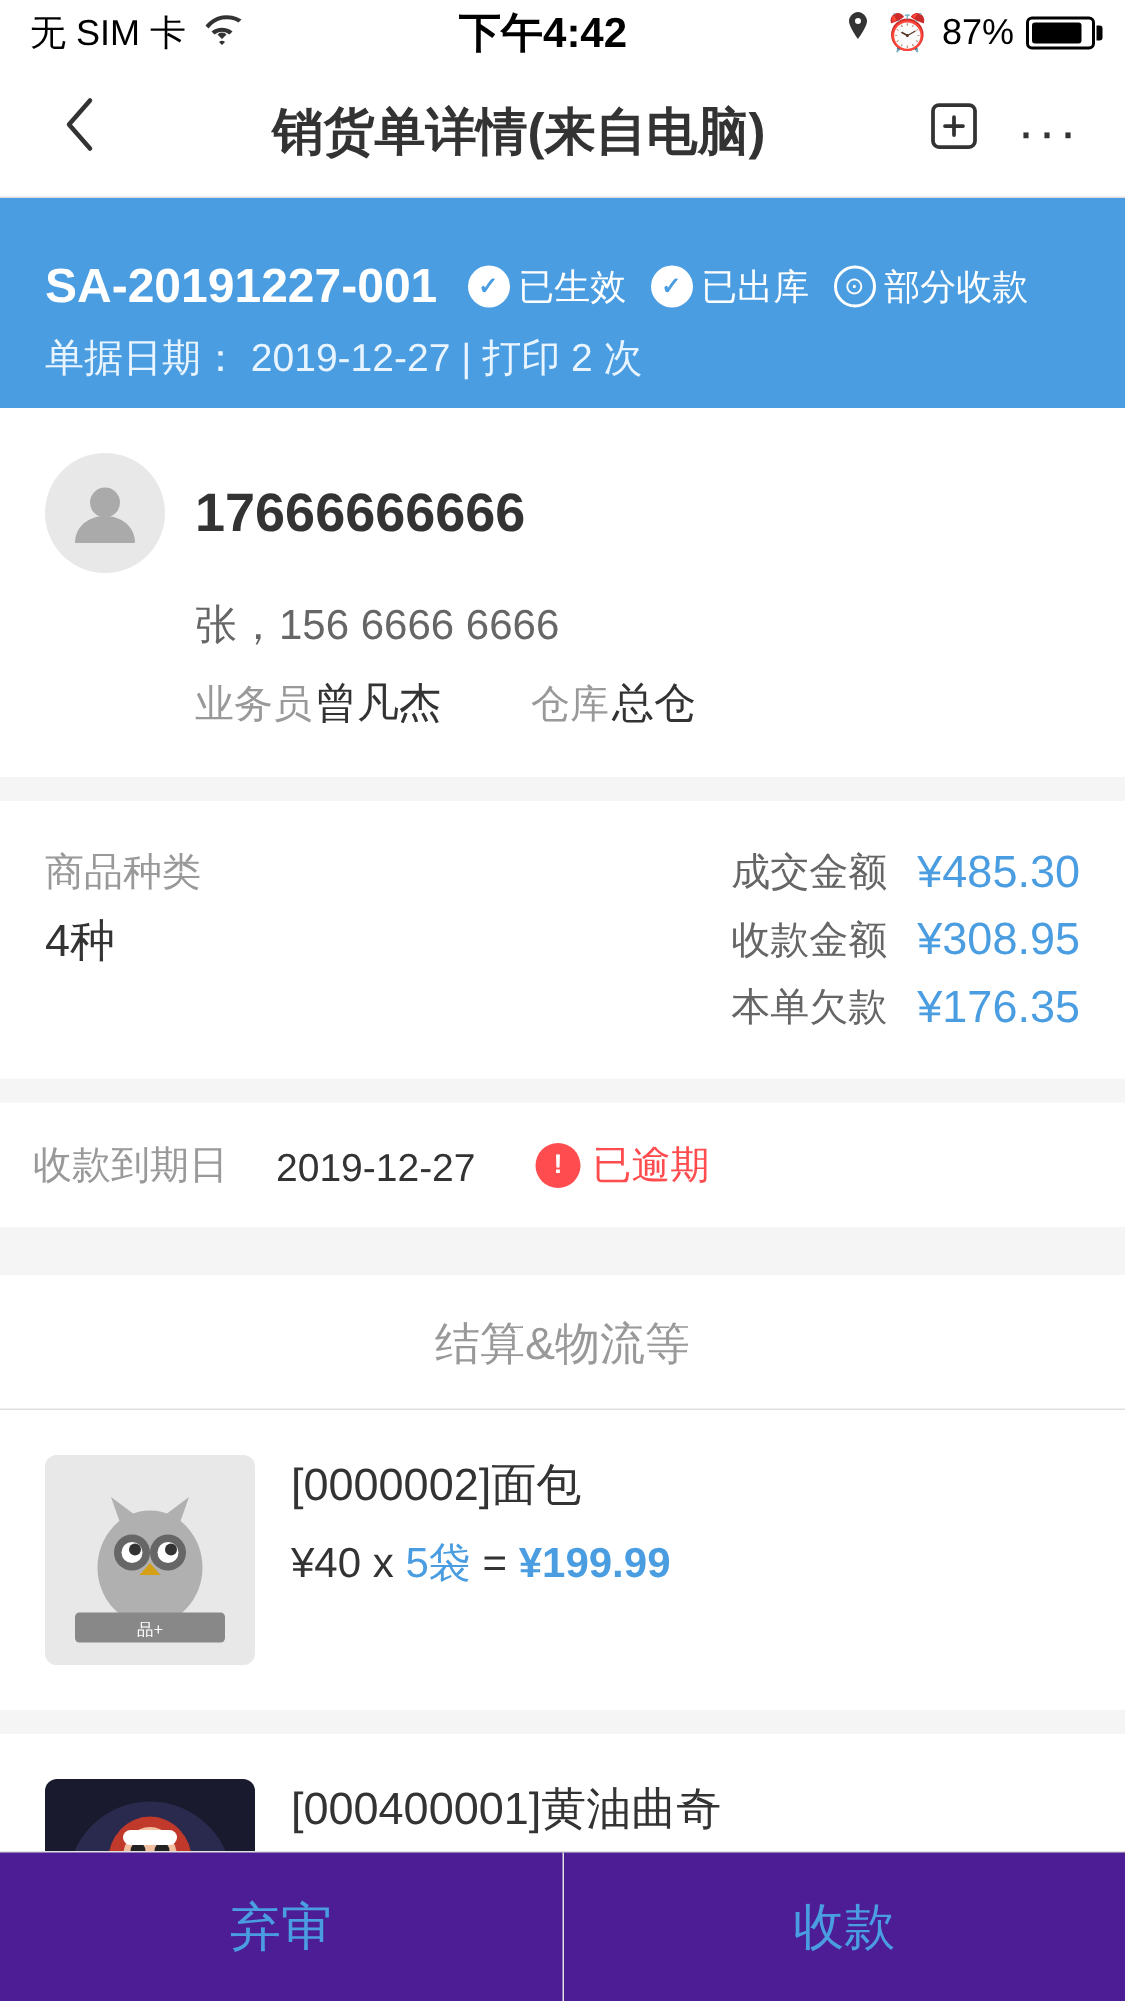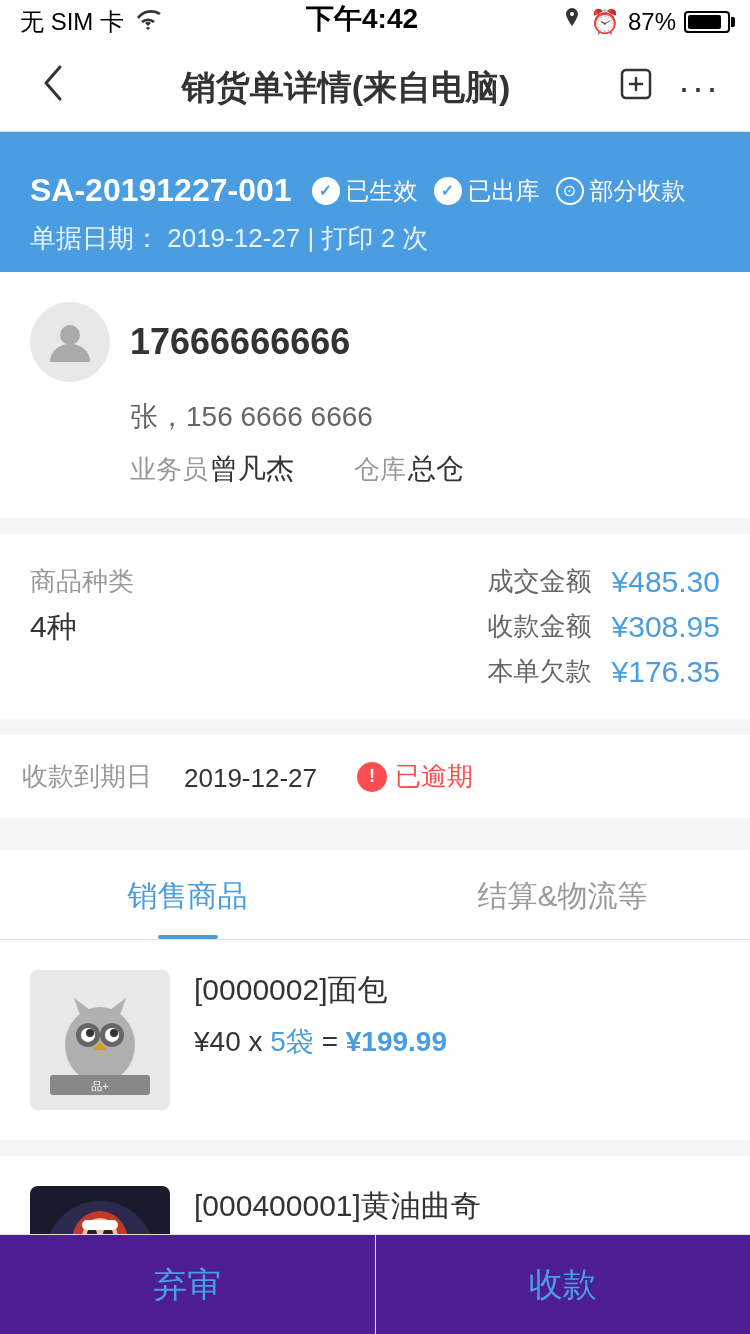--- a/index.html
+++ b/index.html
@@ -11,22 +11,23 @@
       min-height: 1334px;
       overflow-x: hidden;
       font-size: 28px;
     }
 
     
     .status-bar {
       background: #fff;
       height: 44px;
       display: flex;
+      align-items: center;
       justify-content: space-between;
-      padding: 0 20px;
+      padding: 16px 20px;
       font-size: 24px;
       font-weight: 500;
     }
     .status-left { display: flex; align-items: center; gap: 10px; }
     .status-center { font-size: 28px; font-weight: 600; }
     .status-right { display: flex; align-items: center; gap: 8px; font-size: 24px; }
     .battery-icon {
       width: 46px; height: 22px; border: 2px solid #000; border-radius: 4px; position: relative; display: inline-flex; align-items: center; padding: 2px;
     }
     .battery-icon::after {
@@ -436,23 +437,20 @@
   <span class="due-date">2019-12-27</span>
   <div class="overdue-badge">
     <div class="overdue-icon">!</div>
     <span>已逾期</span>
   </div>
 </div>
 
 <div class="divider"></div>
 
 <div class="tabs-section">
-  <div class="tab active">
-    <span>销售商品</span>
-  </div>
   <div class="tab">
     <span>结算&amp;物流等</span>
   </div>
 </div>
 
 <div class="products-list">
 
   <div class="product-item">
     <div class="product-image">
 

